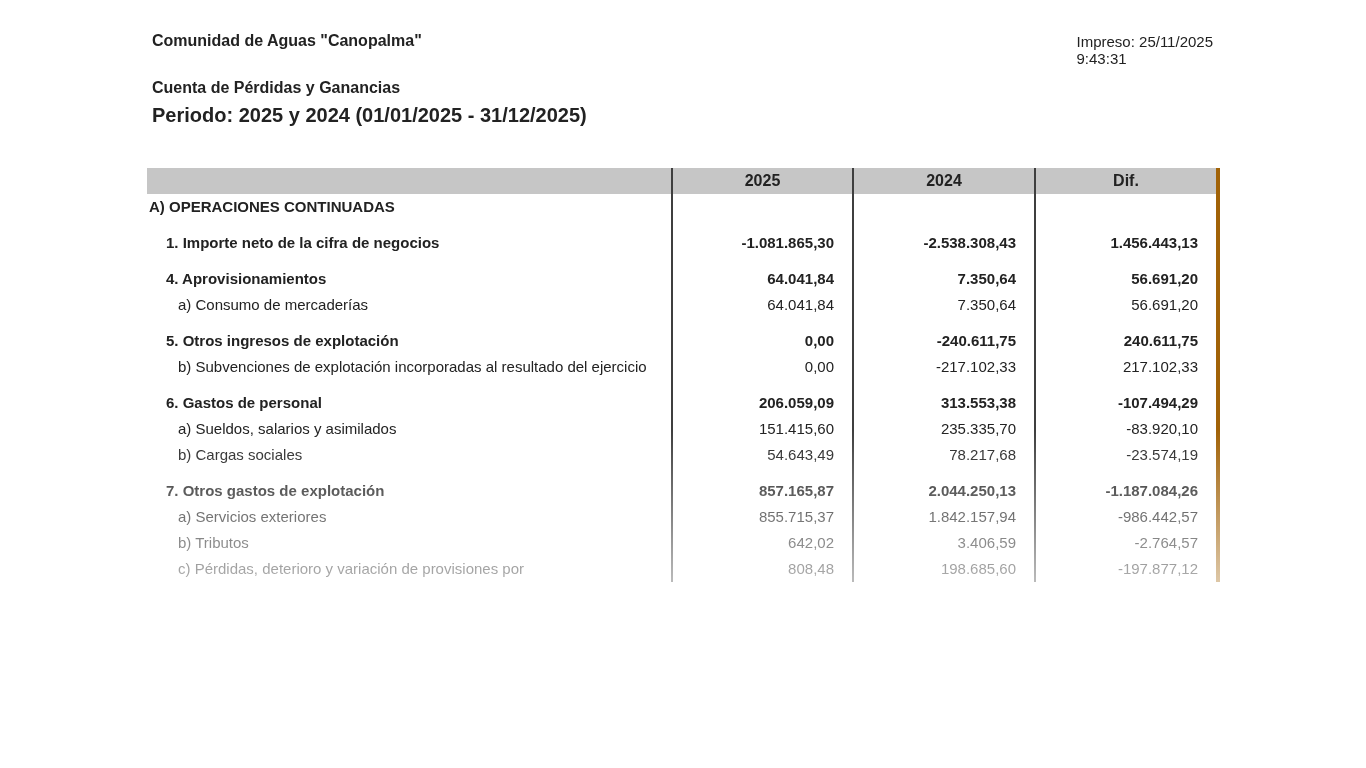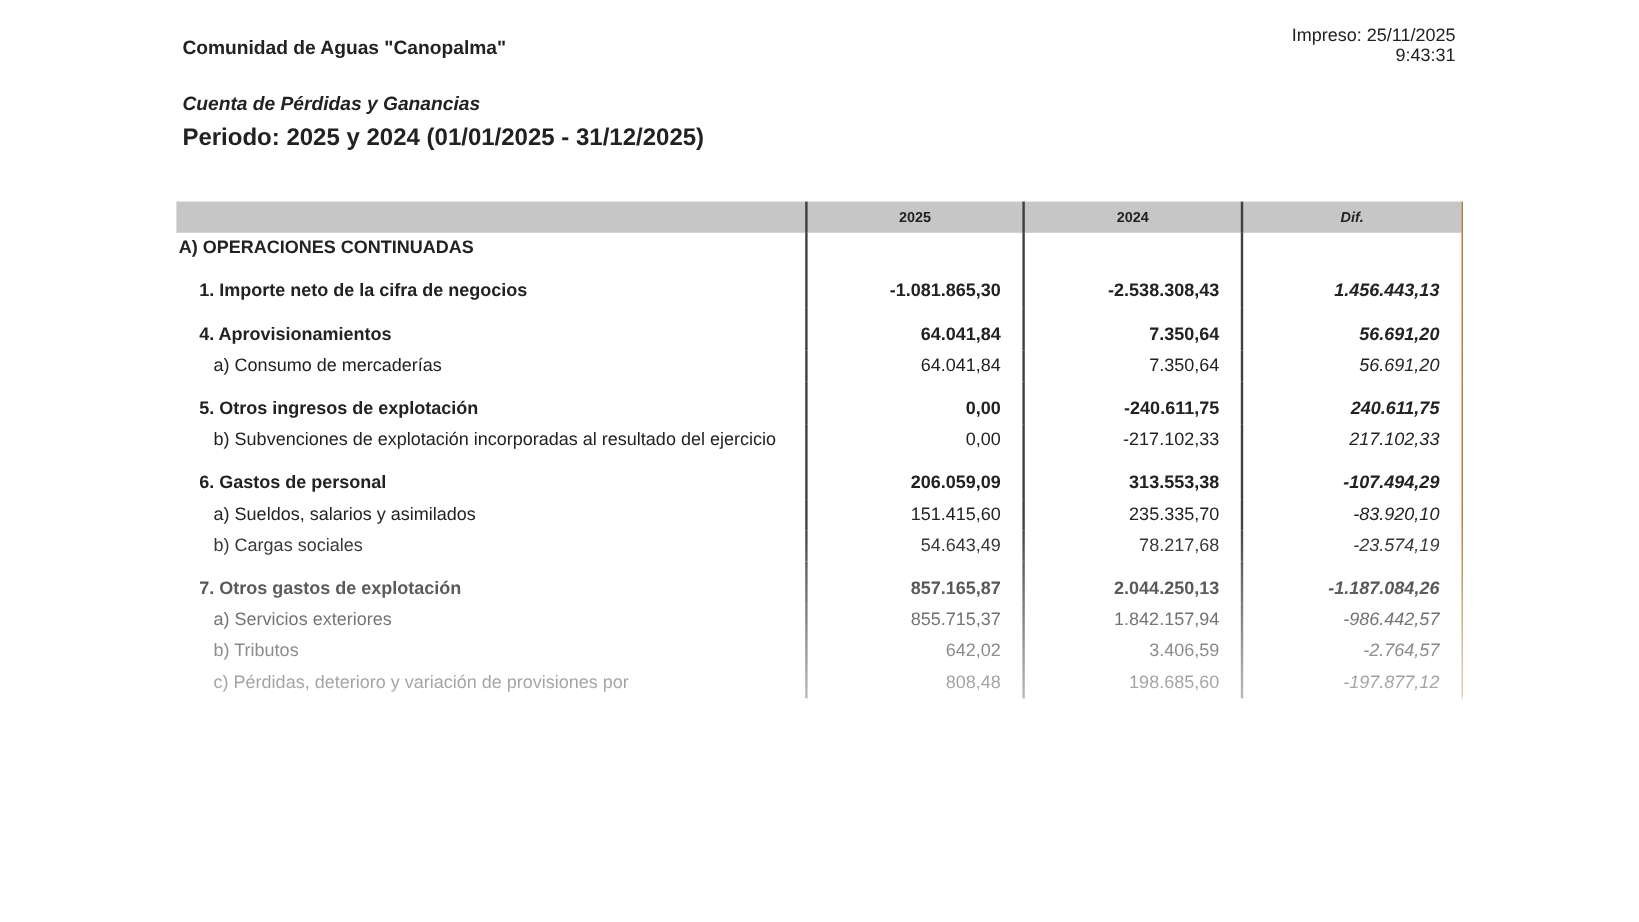--- a/index.html
+++ b/index.html
@@ -22,33 +22,32 @@
     position: absolute;
     left: 152px;
     top: 32px;
     font-size: 16px;
     font-weight: bold;
     white-space: nowrap;
   }
   .printed {
     position: absolute;
     right: 153px;
-    top: 21px;
-    text-align: right;
+    top: 33px;
+    text-align: left;
     font-size: 15px;
     line-height: 17px;
   }
   .report-title {
     position: absolute;
     left: 152px;
     top: 79px;
     font-size: 16px;
     font-weight: bold;
     white-space: nowrap;
-    font-style: italic;
   }
   .period {
     position: absolute;
     left: 152px;
     top: 104px;
     font-size: 20px;
     font-weight: bold;
     white-space: nowrap;
   }
   table.report {
@@ -62,31 +61,30 @@
   }
   table.report col.w-label { width: 525px; }
   table.report col.w-2025  { width: 181px; }
   table.report col.w-2024  { width: 182px; }
   table.report col.w-dif   { width: 183px; }
 
   table.report thead th {
     background: #c6c6c6;
     height: 26px;
     padding: 0;
-    font-size: 12px;
+    font-size: 16px;
     font-weight: bold;
     text-align: center;
     vertical-align: middle;
   }
   table.report .c-num {
     border-left: 2px solid #3f3f3f;
   }
   table.report .c-last {
-    border-right: 1px solid #a16207;
-    font-style: italic;
+    border-right: 4px solid #a16207;
   }
   table.report tbody td {
     padding: 4px 0;
     line-height: 18px;
     vertical-align: top;
   }
   table.report tbody td.c-num {
     text-align: right;
     padding-right: 18px;
   }

